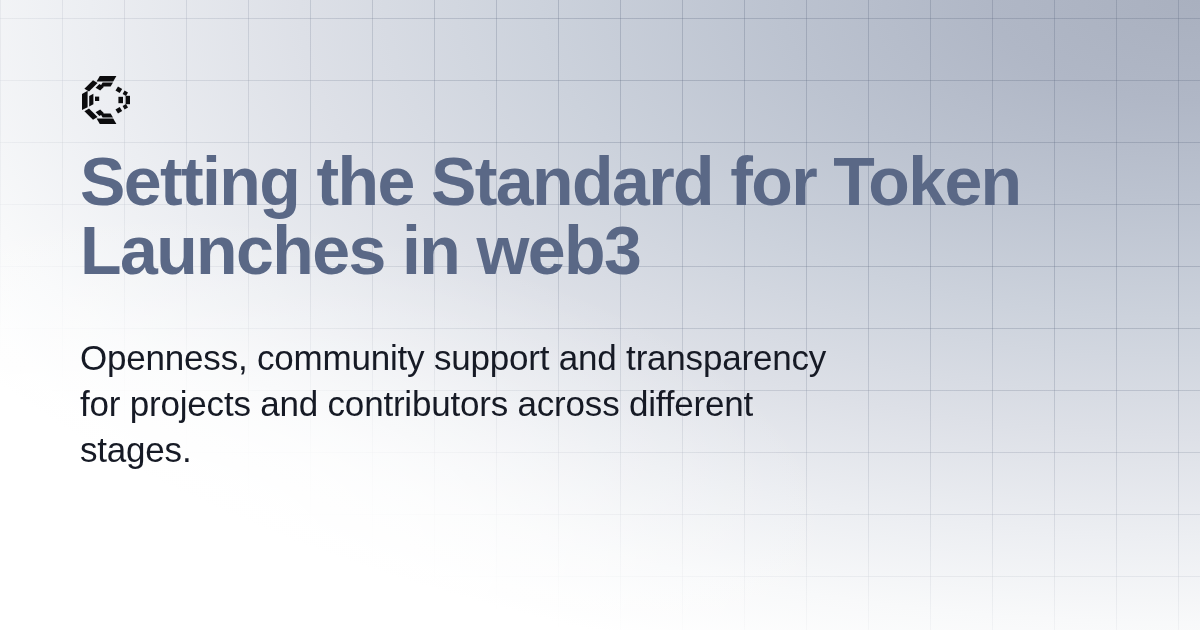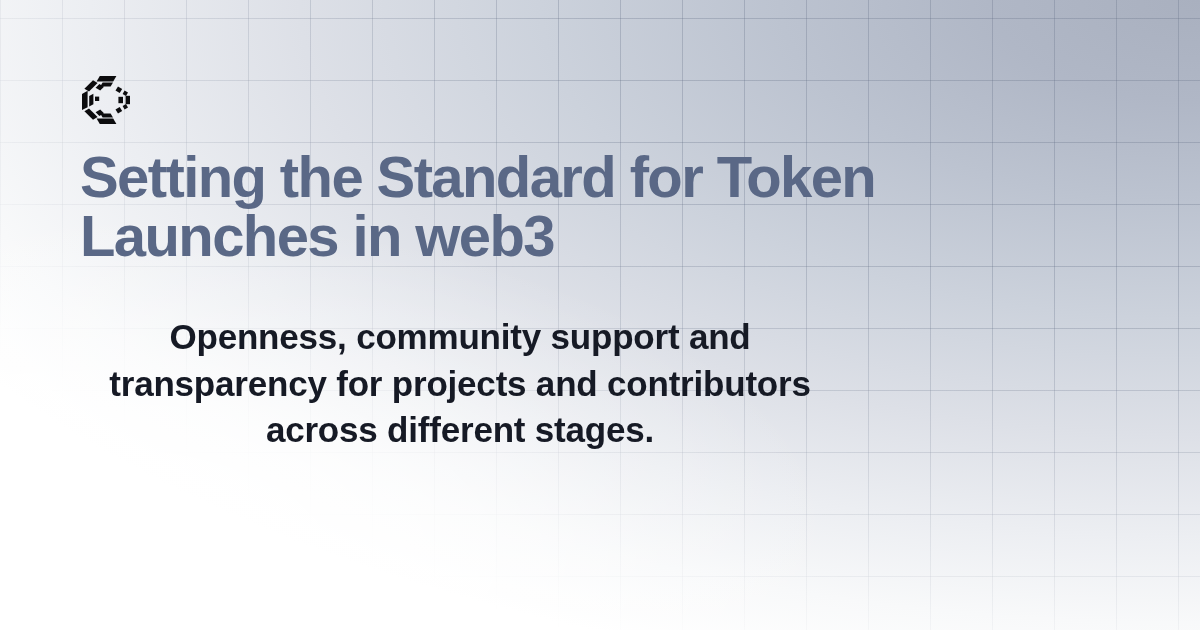--- a/index.html
+++ b/index.html
@@ -110,41 +110,40 @@
     letter-spacing: 0.2px;
     color: #0c0c0e;
     line-height: 1;
     margin-top: 2px;
   }
 
   
   .headline {
     margin: 21px 0 0 0;
     font-family: "Liberation Sans", sans-serif;
-    font-size: 58px;
+    font-size: 68px;
     font-weight: 700;
     line-height: 1.02;
     letter-spacing: -1.6px;
     color: #5a6886;
     max-width: 1010px;
     white-space: pre-line;
   }
 
   
   .subtitle {
     margin: 49px 0 0 0;
     font-family: "Liberation Sans", sans-serif;
     font-size: 35px;
-    font-weight: 700;
+    font-weight: 400;
     line-height: 1.32;
     letter-spacing: -0.2px;
     color: #161a25;
     max-width: 760px;
     white-space: pre-line;
-    text-align: center;
   }
 </style>
 </head>
 <body>
 
 <div class="og-canvas">
 
   <div class="bg-gradient"></div>
   <div class="bg-grid"></div>
   <div class="bg-bloom"></div>

